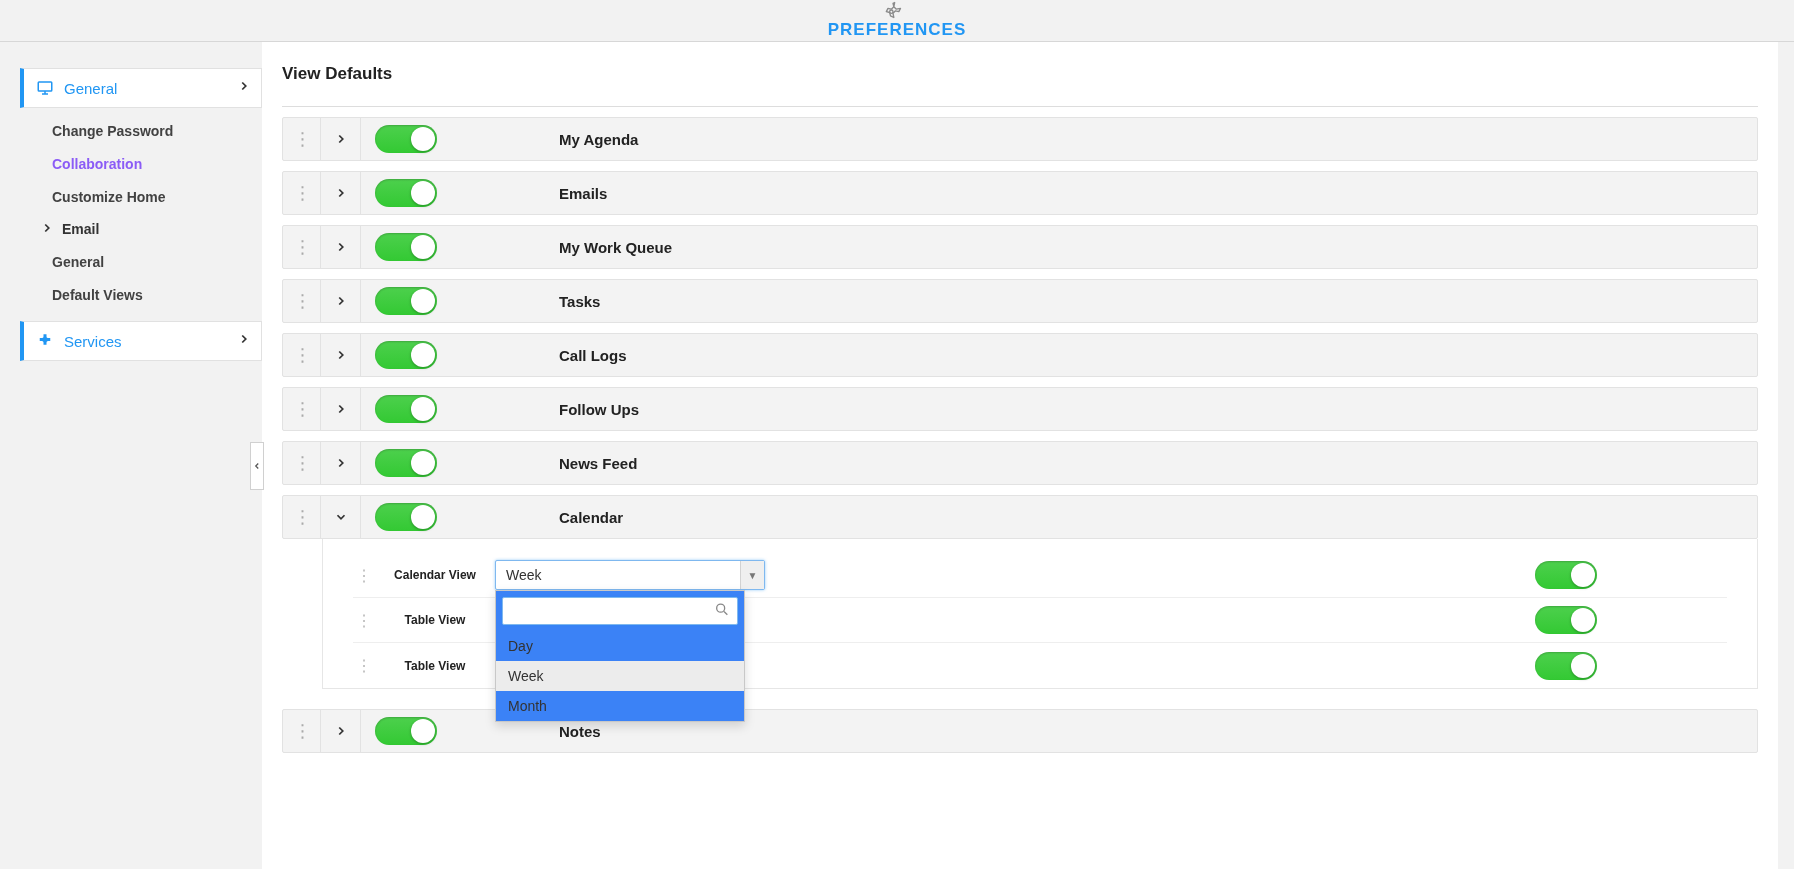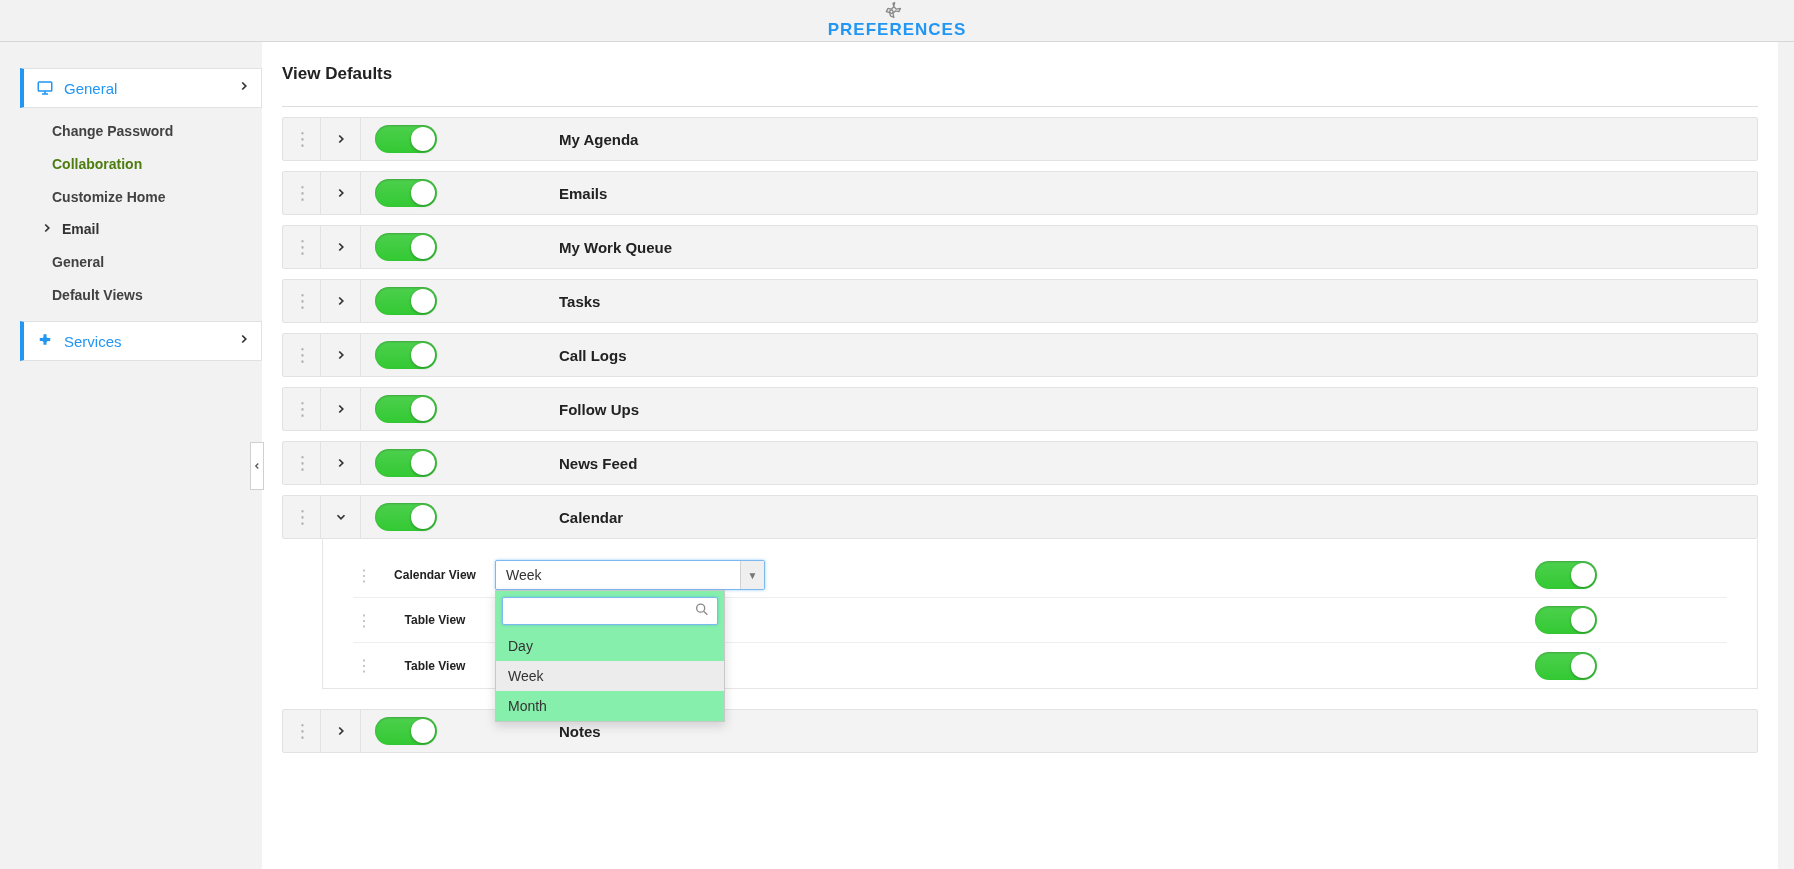--- a/index.html
+++ b/index.html
@@ -70,21 +70,21 @@
   .side-item {
     height: 33px;
     display: flex;
     align-items: center;
     padding-left: 32px;
     cursor: pointer;
     font-size: 14px;
     font-weight: 600;
     color: #424242;
   }
-  .side-item.active { color: #4d7c0f; align-items: center; }
+  .side-item.active { color: #8b5cf6; align-items: center; }
   .side-sub-head {
     height: 32px;
     display: flex;
     align-items: center;
     padding-left: 20px;
     font-weight: 700;
     color: #333;
     cursor: pointer;
   }
   .side-sub-head .chev-small { margin-right: 8px; font-size: 13px; }
@@ -198,22 +198,22 @@
     width: 24px; height:100%;
     background:#efefef;
     border-left:1px solid #d2d2d2;
     display:flex;align-items:center;justify-content:center;
     color:#777; font-size:10px;
   }
   
   .dropdown {
     position:absolute;
     top: 30px; left:0;
-    width: 230px;
-    background:#86efac;
+    width: 250px;
+    background:#3b82f6;
     border:1px solid #c8c8c8;
     box-shadow: 0 4px 10px rgba(0,0,0,.15);
     z-index: 50;
   }
   .dropdown .search-row {
     padding: 6px;
   }
   .dropdown .search-input {
     width:100%; height:28px;
     border:1px solid #7fb8ef;

